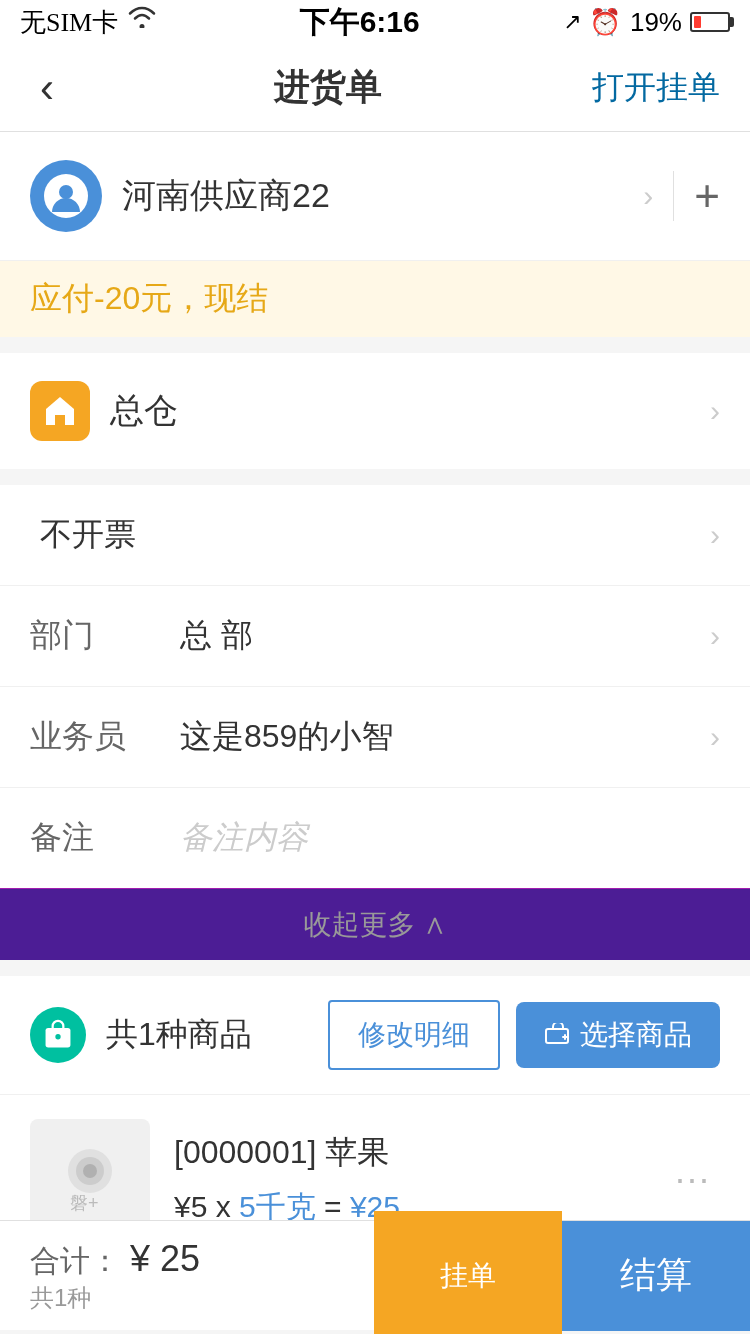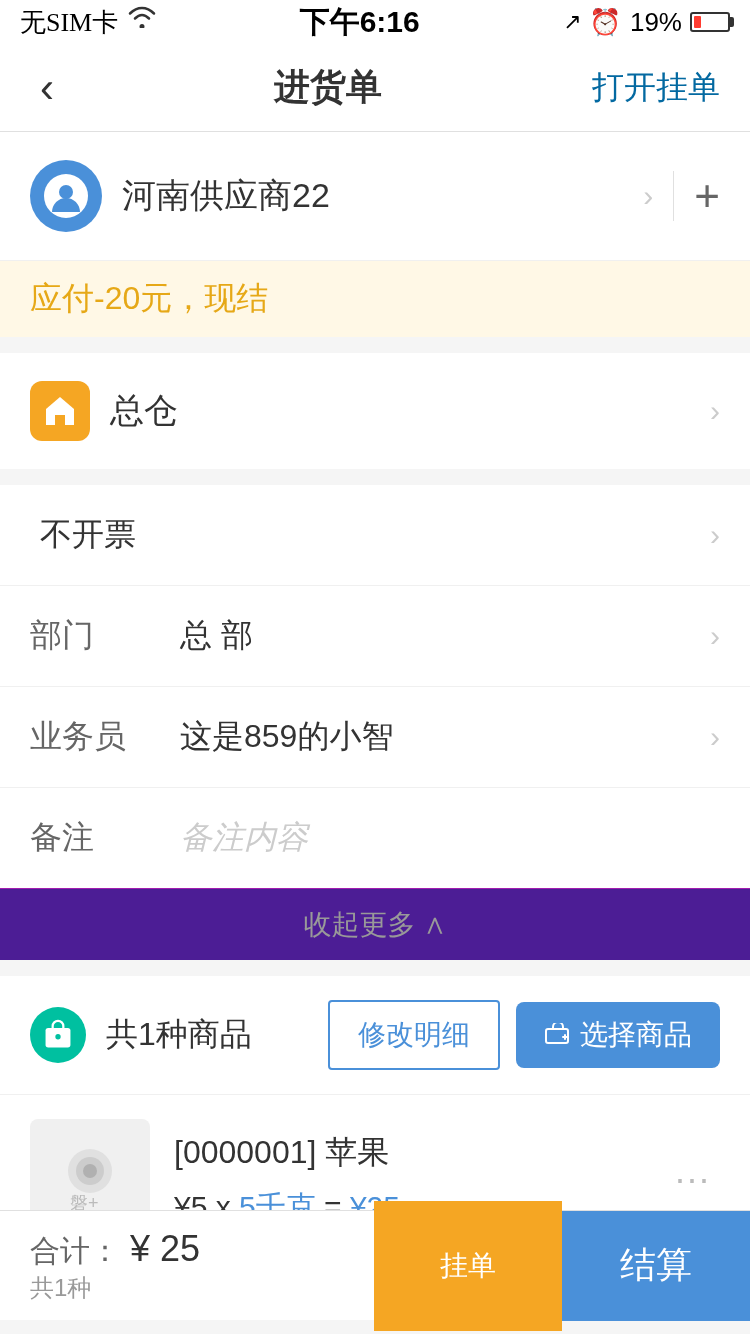--- a/index.html
+++ b/index.html
@@ -324,21 +324,21 @@
     .product-more {
       color: #bbb;
       font-size: 36px;
       cursor: pointer;
       padding: 10px;
     }
 
     
     .bottom-bar {
       position: fixed;
-      bottom: 14px;
+      bottom: 4px;
       width: 750px;
       height: 110px;
       display: flex;
       align-items: center;
       background: #fff;
       border-top: 1px solid #e0e0e0;
     }
     .total-section {
       flex: 1;
       padding: 0 30px;

